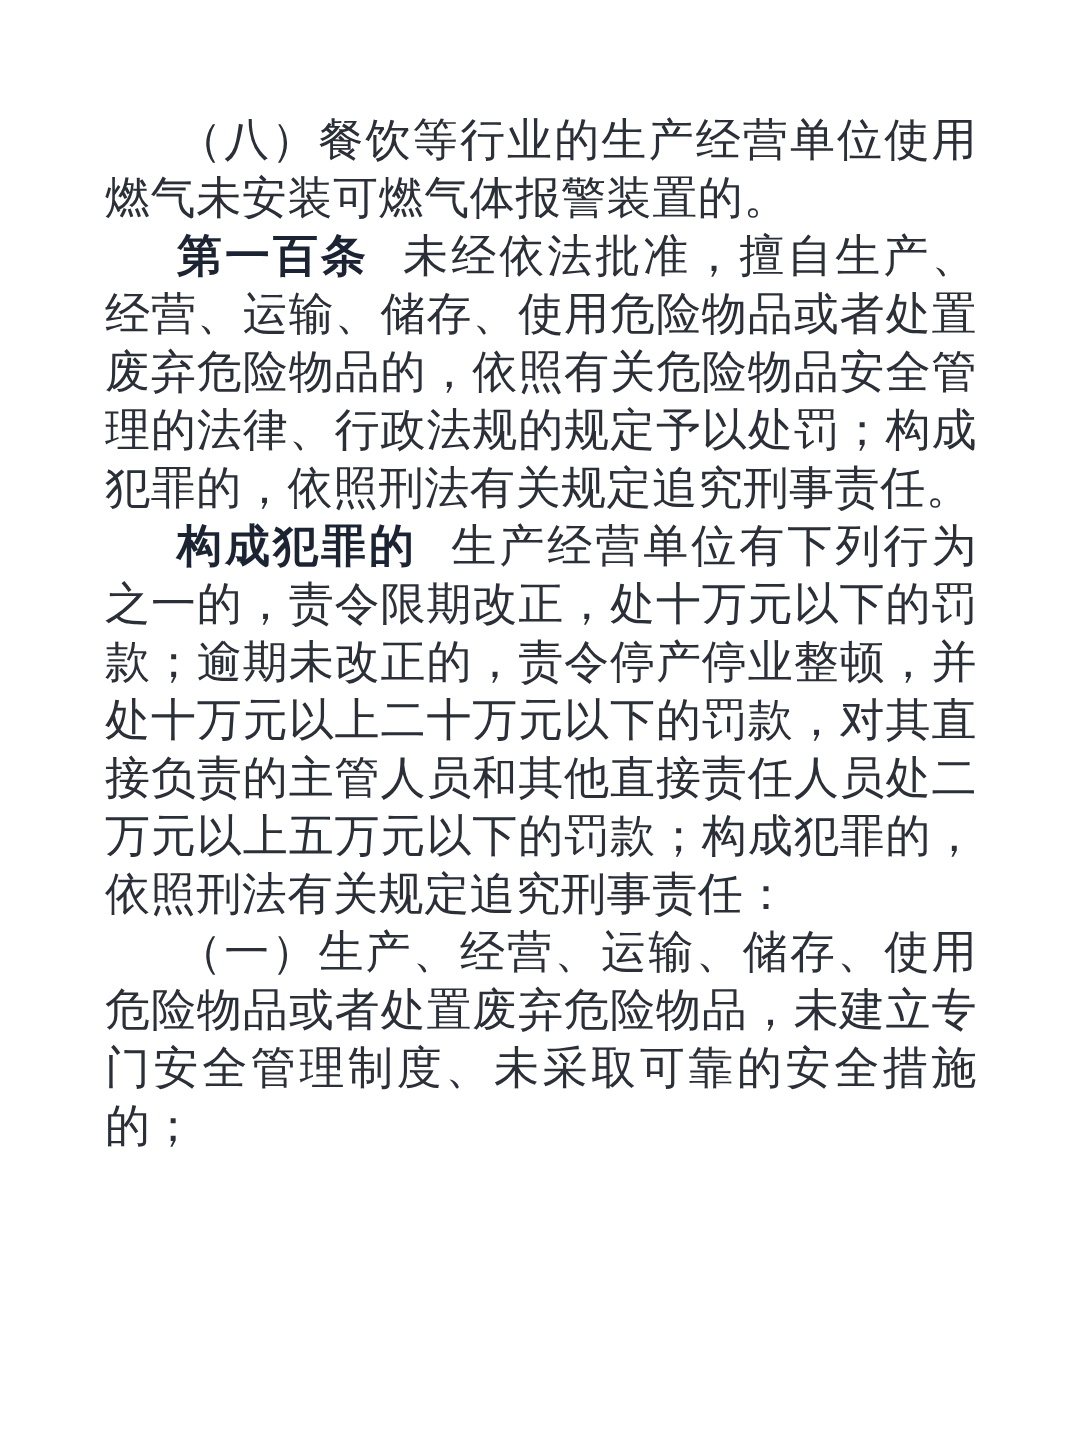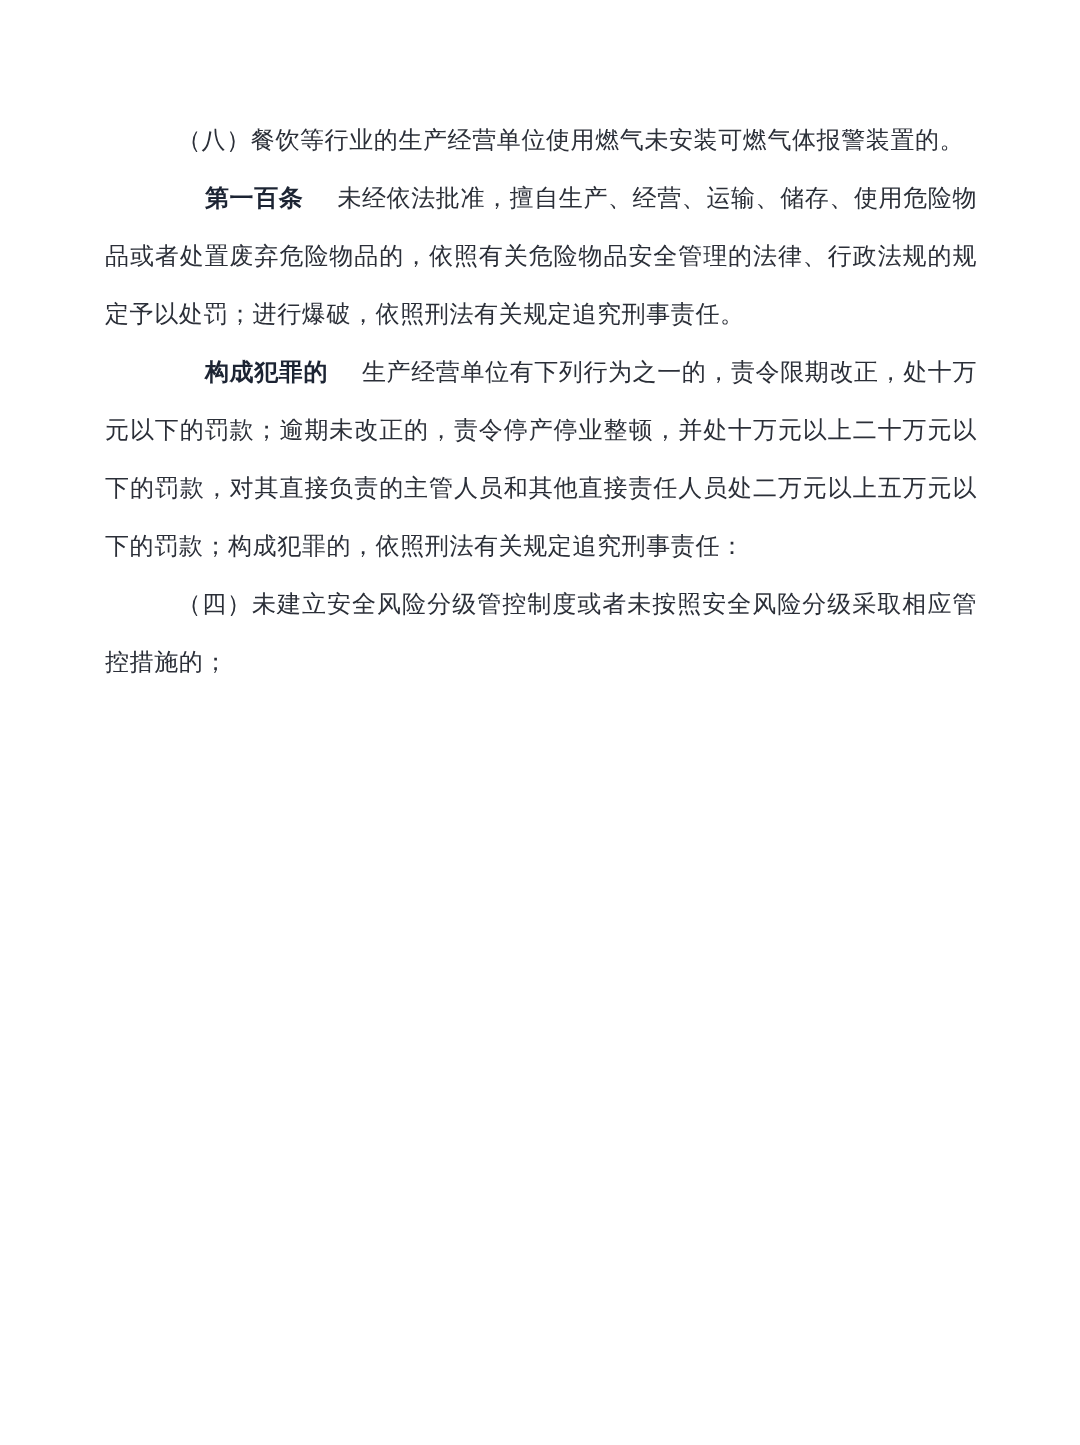--- a/index.html
+++ b/index.html
@@ -12,56 +12,55 @@
       height: 1445px;
       overflow: hidden;
       position: relative;
     }
     .page {
       position: absolute;
       left: 105px;
       top: 111px;
       width: 872px;
       font-family: "DejaVu Serif", "Liberation Serif", serif;
-      font-size: 24px;
+      font-size: 45px;
       line-height: 58px;
       color: #2b2f38;
     }
     .para {
       margin: 0;
       text-indent: 72px;
       text-align: justify;
       text-justify: inter-character;
       letter-spacing: 0.6px;
     }
     .article-no {
       font-family: "DejaVu Sans", "Liberation Sans", sans-serif;
       font-weight: bold;
       color: #1c2433;
       margin-right: 34px;
-      margin-left: 28px;
     }
   </style>
 </head>
 <body>
 
 <div class="page">
 
   <p class="para">
     <span>（八）餐饮等行业的生产经营单位使用燃气未安装可燃气体报警装置的。</span>
   </p>
 
   <p class="para">
-    <span class="article-no">第一百条</span><span>未经依法批准，擅自生产、经营、运输、储存、使用危险物品或者处置废弃危险物品的，依照有关危险物品安全管理的法律、行政法规的规定予以处罚；进行爆破，依照刑法有关规定追究刑事责任。</span>
+    <span class="article-no">第一百条</span><span>未经依法批准，擅自生产、经营、运输、储存、使用危险物品或者处置废弃危险物品的，依照有关危险物品安全管理的法律、行政法规的规定予以处罚；构成犯罪的，依照刑法有关规定追究刑事责任。</span>
   </p>
 
   <p class="para">
     <span class="article-no">构成犯罪的</span><span>生产经营单位有下列行为之一的，责令限期改正，处十万元以下的罚款；逾期未改正的，责令停产停业整顿，并处十万元以上二十万元以下的罚款，对其直接负责的主管人员和其他直接责任人员处二万元以上五万元以下的罚款；构成犯罪的，依照刑法有关规定追究刑事责任：</span>
   </p>
 
+  <p class="para">
+    <span>（一）生产、经营、运输、储存、使用危险物品或者处置废弃危险物品，未建立专门安全管理制度、未采取可靠的安全措施的；</span>
+  </p>
 
 
 
-  <p class="para">
-    <span>（四）未建立安全风险分级管控制度或者未按照安全风险分级采取相应管控措施的；</span>
-  </p>
 
 </div>
 
 </body></html>

